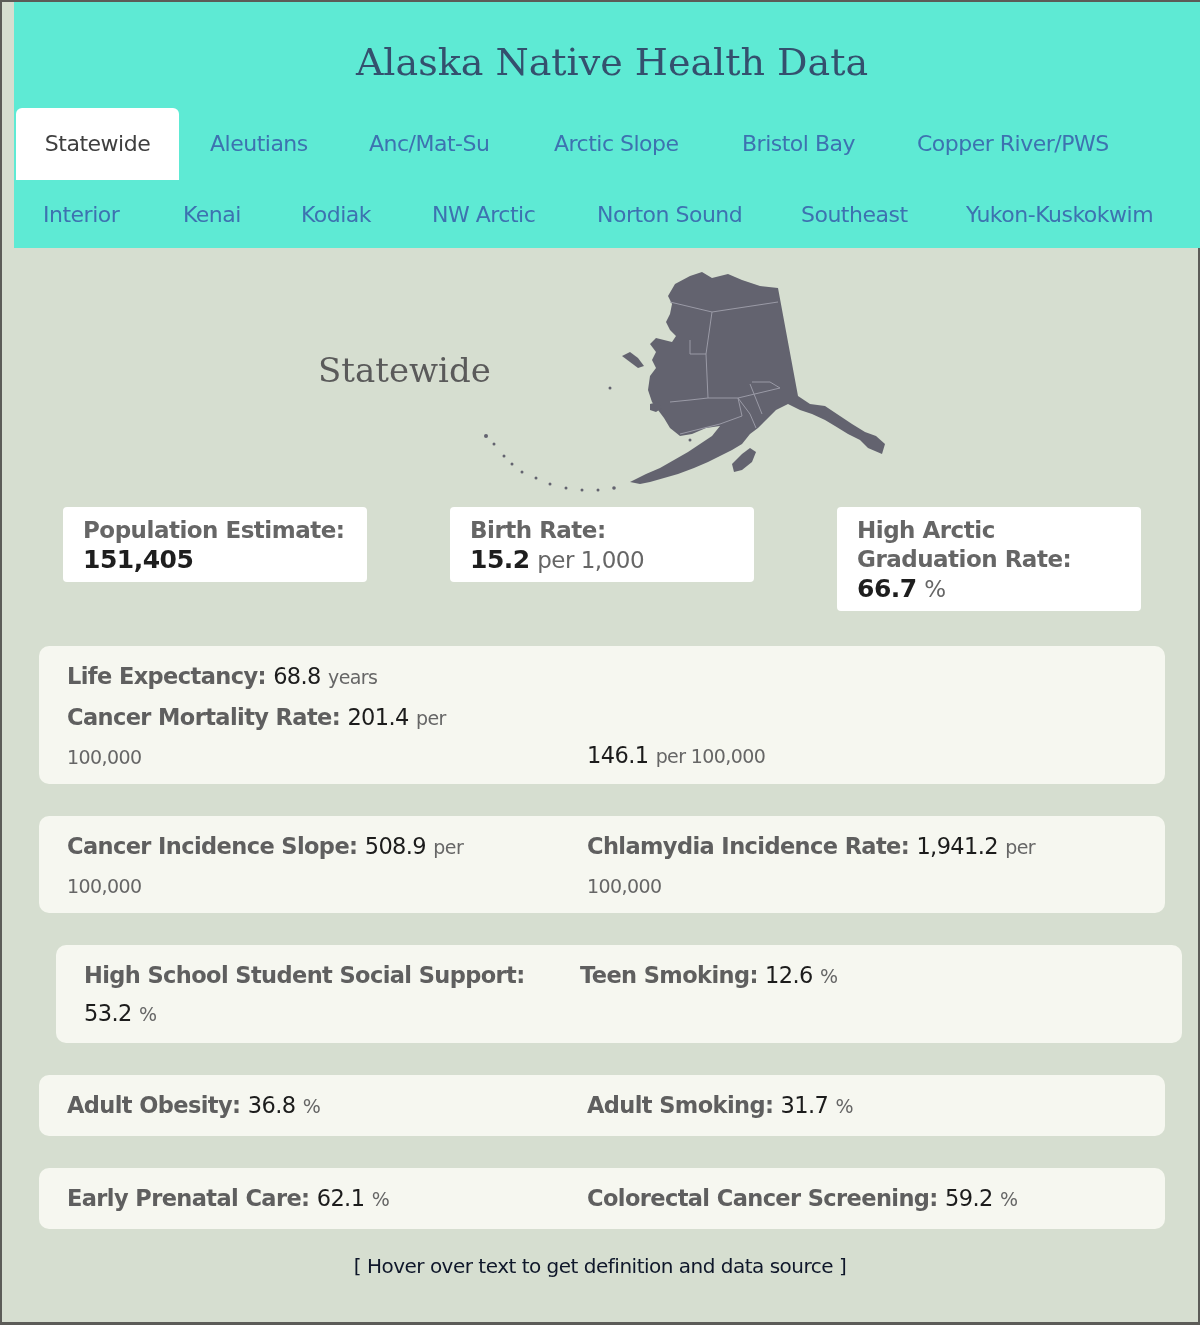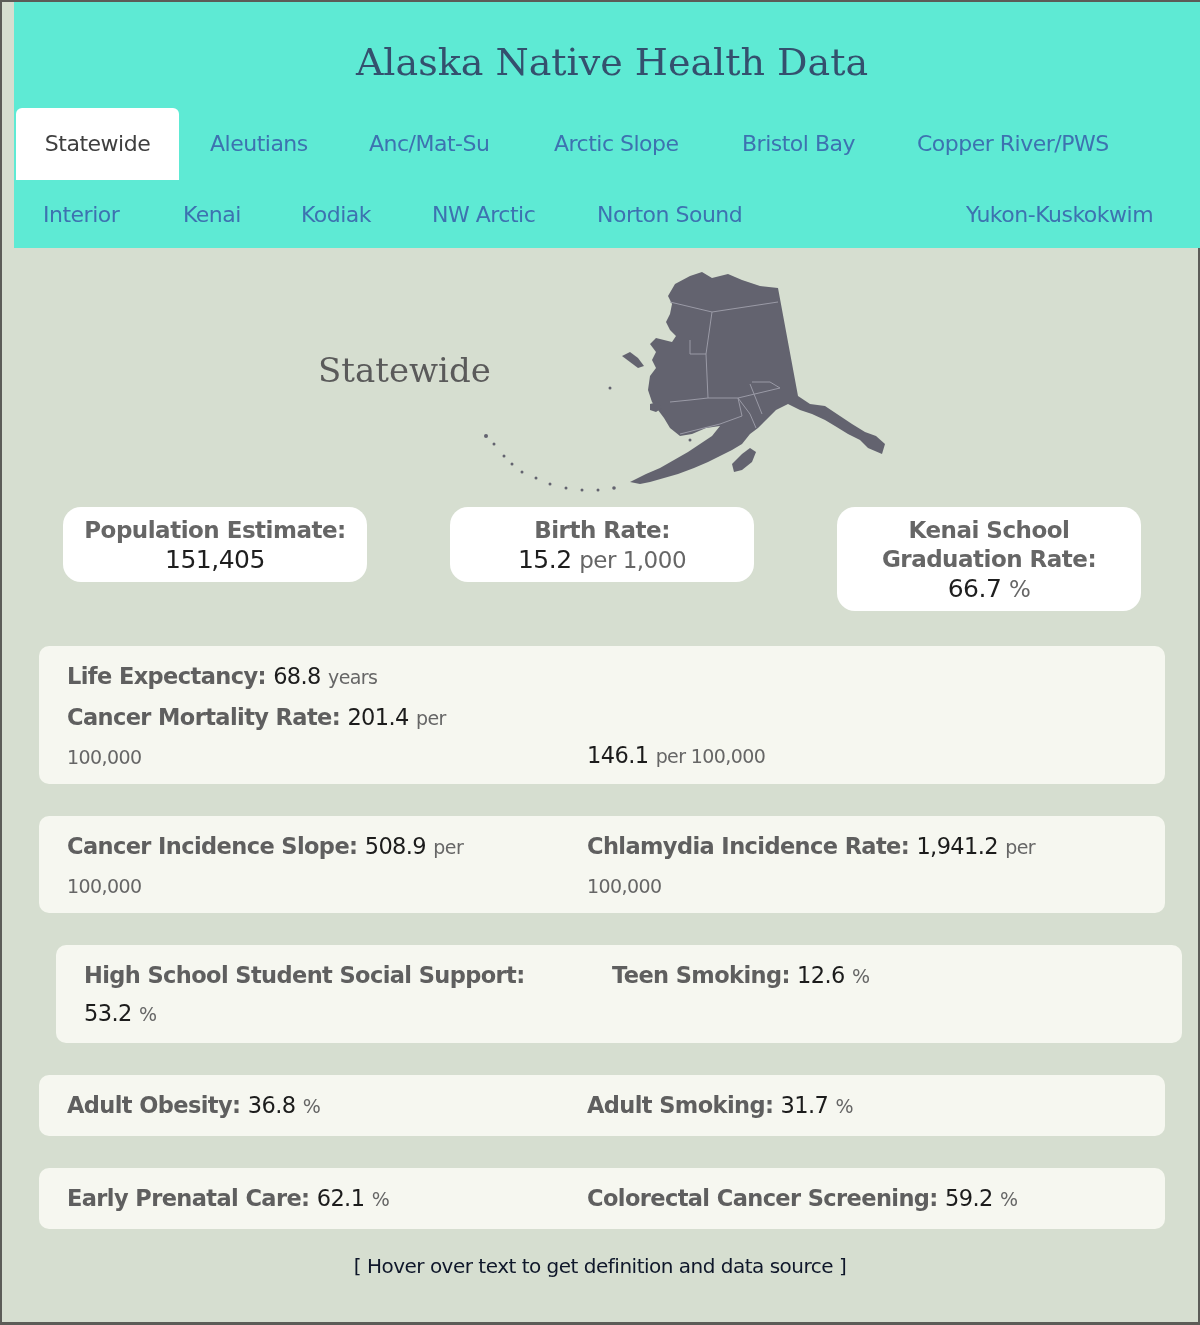--- a/index.html
+++ b/index.html
@@ -27,25 +27,25 @@
   .tab.active {
     background: #ffffff; color: #3f3f3f; border-radius: 6px 6px 0 0;
     text-align: center;
   }
   .region-name {
     position: absolute; left: 316px; top: 348px;
     font-family: "DejaVu Serif", serif; font-size: 34px; color: #5a5a5a;
   }
   .map { position: absolute; left: 478px; top: 262px; width: 410px; height: 230px; }
   .card {
-    position: absolute; background: #ffffff; border-radius: 18px;
-    text-align: center; color: #666666; font-weight: bold; font-size: 23px;
-    line-height: 29px; padding-top: 9px; letter-spacing: -0.5px;
-  }
-  .card .val { color: #1e1e1e; font-weight: normal; font-size: 25px; }
+    position: absolute; background: #ffffff; border-radius: 4px;
+    color: #666666; font-weight: bold; font-size: 23px;
+    line-height: 29px; padding-top: 9px; letter-spacing: -0.5px; padding-left: 20px;
+  }
+  .card .val { color: #1e1e1e; font-weight: bold; font-size: 25px; }
   .card .unit { color: #666666; font-weight: normal; font-size: 23px; }
   .panel {
     position: absolute; left: 37px; width: 1126px; background: #f6f7f0;
     border-radius: 10px;
   }
   .metric {
     position: absolute; font-size: 22.5px; line-height: 38px; color: #5f5f5f;
     font-weight: bold; letter-spacing: -0.6px; cursor: help;
   }
   .metric .val { color: #1c1c1c; font-weight: normal; }
@@ -67,20 +67,21 @@
     <div class="tab" style="left:196px; top:106px;">Aleutians</div>
     <div class="tab" style="left:540px; top:106px;">Arctic Slope</div>
     <div class="tab" style="left:728px; top:106px;">Bristol Bay</div>
     <div class="tab" style="left:903px; top:106px;">Copper River/PWS</div>
 
     <div class="tab" style="left:29px; top:177px;">Interior</div>
     <div class="tab" style="left:169px; top:177px;">Kenai</div>
     <div class="tab" style="left:287px; top:177px;">Kodiak</div>
     <div class="tab" style="left:418px; top:177px;">NW Arctic</div>
     <div class="tab" style="left:583px; top:177px;">Norton Sound</div>
+    <div class="tab" style="left:787px; top:177px;">Southeast</div>
     <div class="tab" style="left:952px; top:177px;">Yukon-Kuskokwim</div>
   </div>
 
   <div class="region-name">Statewide</div>
   <svg class="map" viewBox="0 0 410 230">
     <g fill="#63636f" stroke="none">
 
       <path d="M195,20 L210,12 L222,8 L232,14 L248,10 L262,16 L280,22 L298,24 L318,132 L330,140 L345,142 L360,152 L372,160 L385,168 L396,172 L405,180 L402,190 L388,184 L380,176 L368,170 L355,162 L345,156 L332,150 L320,146 L308,140 L296,146 L286,156 L278,164 L270,170 L262,180 L252,186 L240,192 L228,198 L214,204 L198,210 L184,214 L170,218 L160,220 L150,218 L166,210 L180,204 L194,196 L208,188 L220,180 L232,172 L240,162 L226,164 L212,170 L200,172 L190,164 L184,154 L178,146 L172,138 L168,126 L170,112 L176,104 L172,96 L176,88 L170,80 L176,74 L184,76 L192,78 L196,72 L190,66 L186,58 L190,50 L192,40 L188,32 Z"></path>
 
       <path d="M252,200 L262,190 L270,184 L276,188 L272,198 L262,206 L254,208 Z"></path>
@@ -118,21 +119,21 @@
 
   <div class="card" style="left:61px; top:505px; width:304px; height:75px;">
     <div>Population Estimate:</div>
     <div><span class="val">151,405</span></div>
   </div>
   <div class="card" style="left:448px; top:505px; width:304px; height:75px;">
     <div>Birth Rate:</div>
     <div><span class="val">15.2</span> <span class="unit">per 1,000</span></div>
   </div>
   <div class="card" style="left:835px; top:505px; width:304px; height:104px;">
-    <div>Kenai School</div>
+    <div>High Arctic</div>
     <div>Graduation Rate:</div>
     <div><span class="val">66.7</span> <span class="unit">%</span></div>
   </div>
 
   <div class="panel" style="top:644px; height:138px;">
     <div class="metric" style="left:28px; top:11px; width:480px;">
       <span>Life Expectancy:</span>
       <span class="val">68.8</span>
       <span class="unit">years</span>
     </div>
@@ -163,21 +164,21 @@
       <span class="unit">100,000</span>
     </div>
   </div>
 
   <div class="panel" style="top:943px; height:98px;margin-left:17px;">
     <div class="metric" style="left:28px; top:11px; width:480px;">
       <span>High School Student Social Support:</span><br>
       <span class="val">53.2</span>
       <span class="unit">%</span>
     </div>
-    <div class="metric" style="left:556px; top:11px; width:500px;">
+    <div class="metric" style="left:524px; top:11px; width:500px;">
       <span>Teen Smoking:</span>
       <span class="val">12.6</span>
       <span class="unit">%</span>
     </div>
   </div>
 
   <div class="panel" style="top:1073px; height:61px;">
     <div class="metric" style="left:28px; top:11px; width:480px;">
       <span>Adult Obesity:</span>
       <span class="val">36.8</span>

